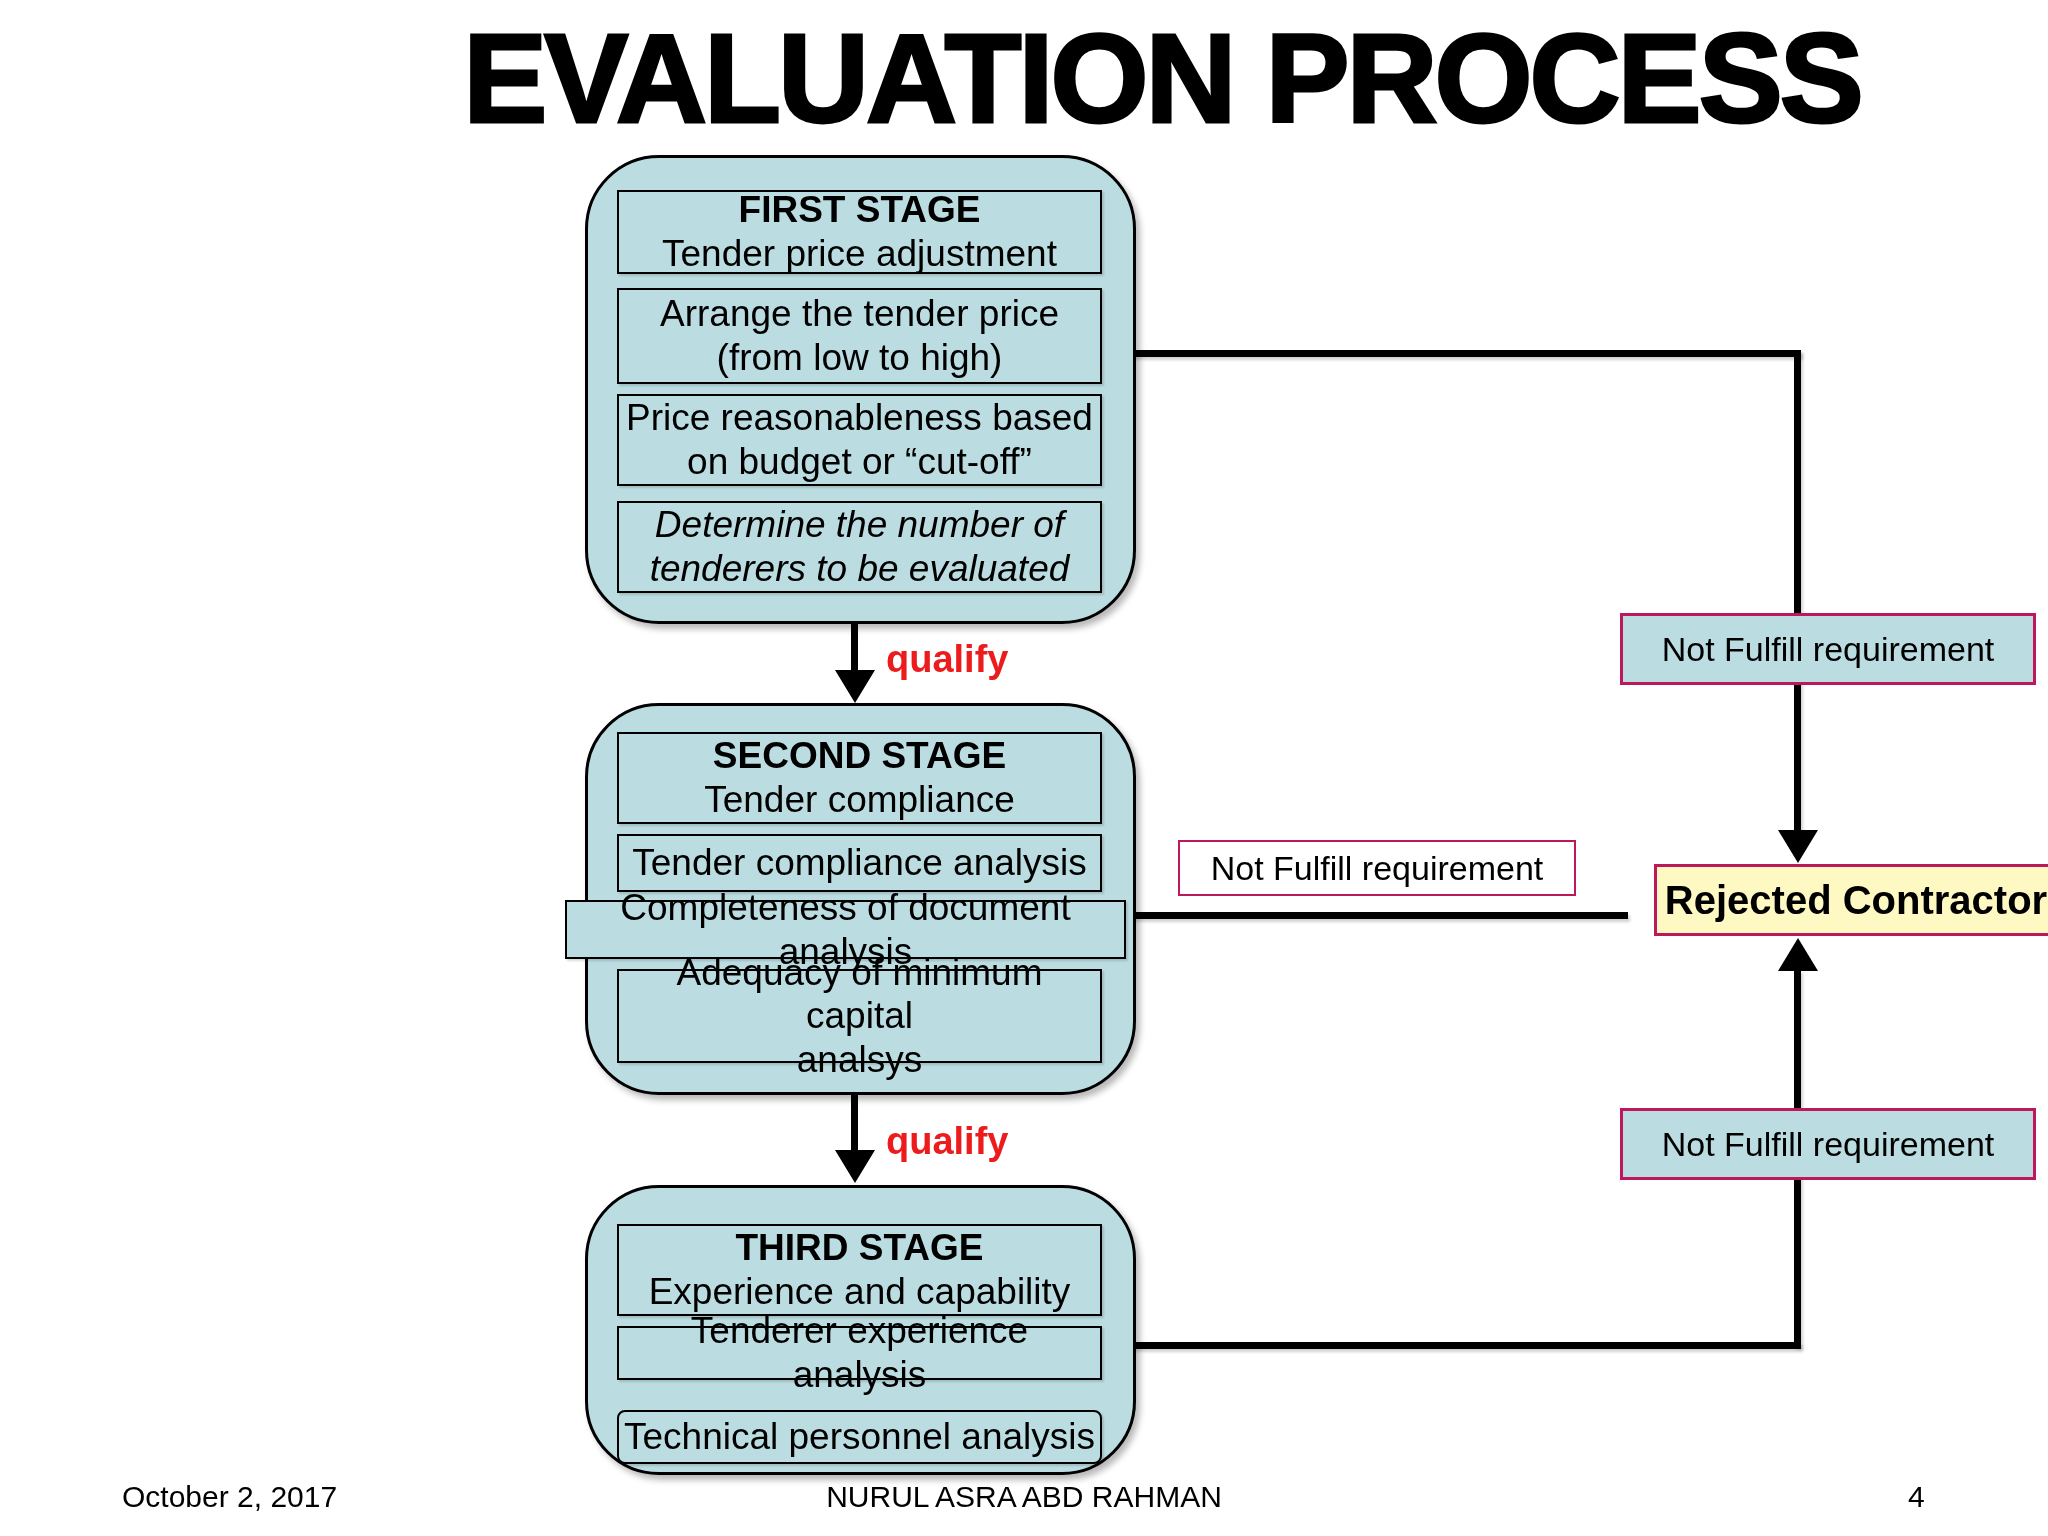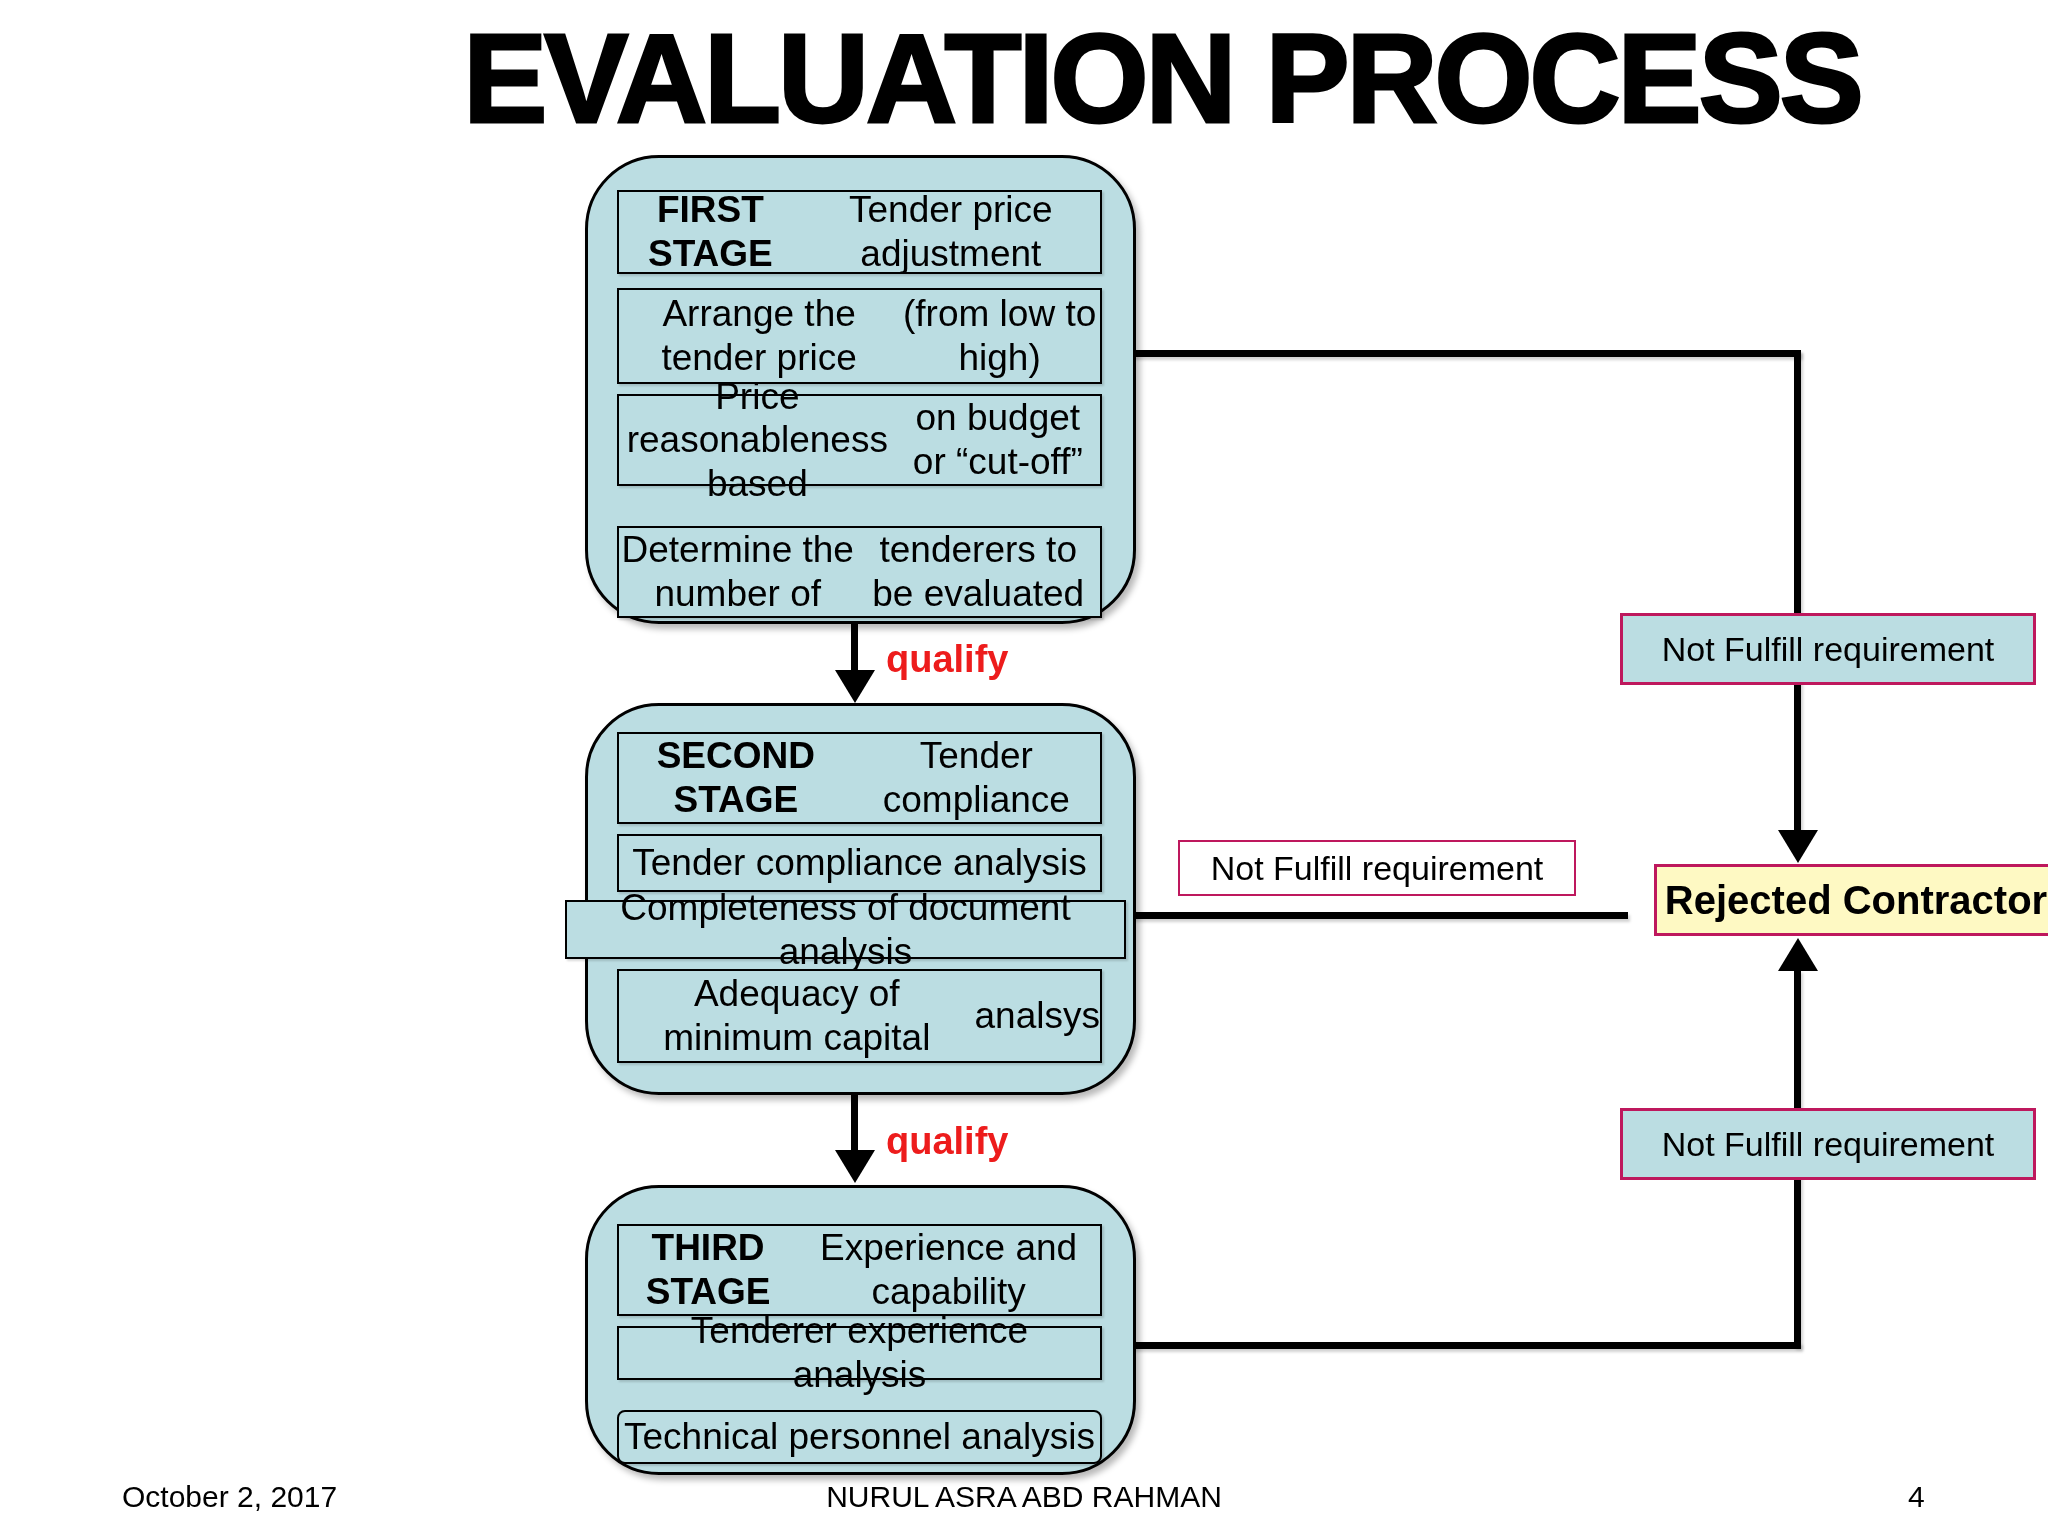--- a/index.html
+++ b/index.html
@@ -39,31 +39,31 @@
     z-index:2;
   }
   #stage-1{top:155px;height:463px;}
   #stage-2{top:703px;height:386px;}
   #stage-3{top:1185px;height:284px;}
   
   .cell{
     position:absolute;left:617px;width:481px;
     background:var(--stage-fill);
     border:2px solid #000;
-    display:flex;flex-direction:row;align-items:center;justify-content:center;
+    display:flex;flex-direction:column;align-items:center;justify-content:center;
     text-align:center;
     font-size:37px;line-height:1.18;
     z-index:3;
     box-shadow:2px 2px 2px rgba(0,0,0,0.15);
   }
   .cell .hb{font-weight:bold;}
   #s1-header{top:190px;height:80px;}
   #s1-item-0{top:288px;height:92px;}
   #s1-item-1{top:394px;height:88px;}
-  #s1-item-2{top:526px;height:88px;}
+  #s1-item-2{top:501px;height:88px;font-style:italic;}
   #s2-header{top:732px;height:88px;}
   #s2-item-0{top:834px;height:54px;}
   #s2-item-1{top:900px;height:55px;left:565px;width:557px;}
   #s2-item-2{top:969px;height:90px;}
   #s3-header{top:1224px;height:88px;}
   #s3-item-0{top:1326px;height:50px;}
   #s3-item-1{top:1410px;height:50px;border-radius:8px;}
   
   .qualify{
     position:absolute;left:886px;width:220px;

